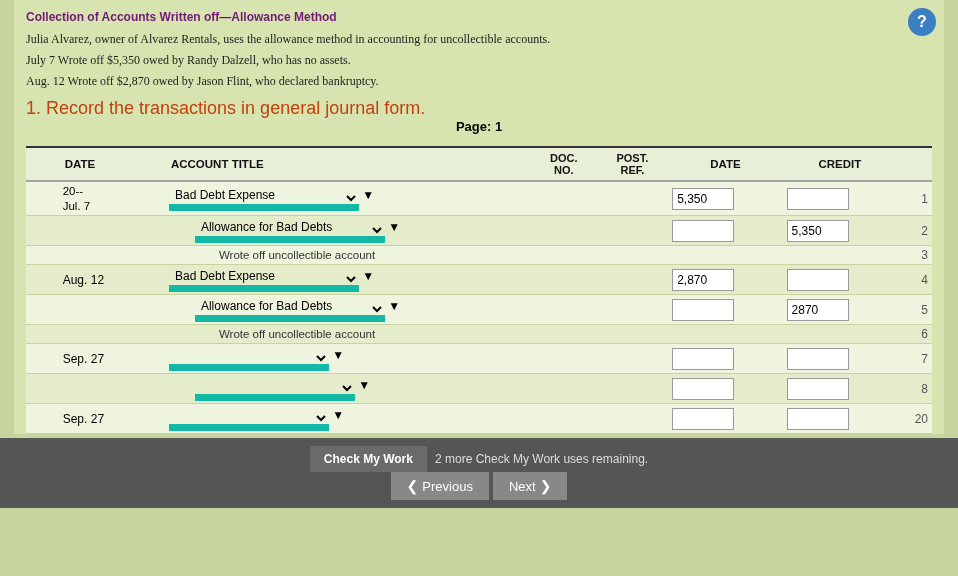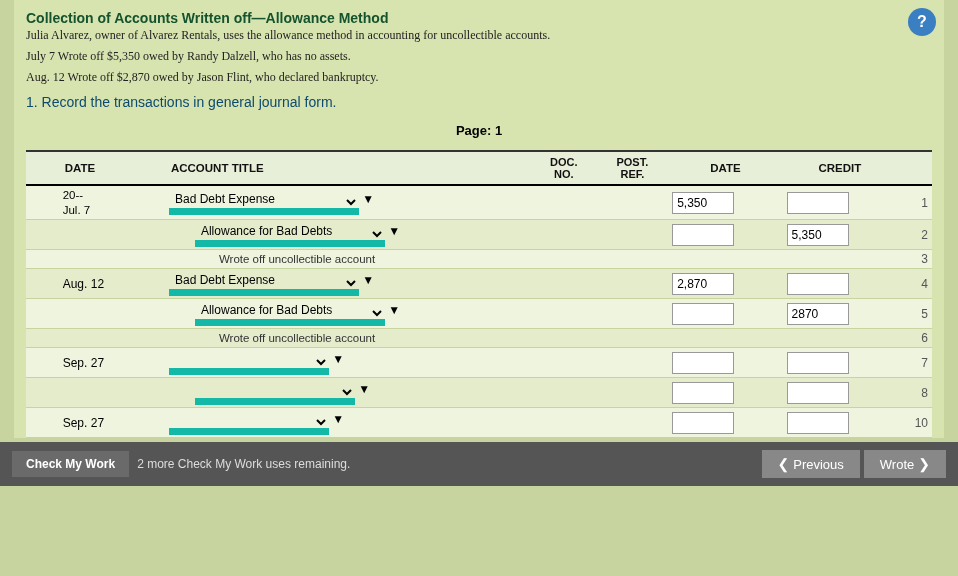--- a/index.html
+++ b/index.html
@@ -33,60 +33,61 @@
       font-size: 16px;
       font-weight: bold;
       display: flex;
       align-items: center;
       justify-content: center;
       cursor: pointer;
       z-index: 10;
     }
 
     .title-bar {
-      font-size: 14px;
+      font-size: 12px;
       font-weight: bold;
-      color: #14532d;
+      color: #701a75;
+      margin-bottom: 6px;
       padding-top: 2px;
     }
 
     .scenario-text {
       font-size: 12px;
       color: #222;
       line-height: 1.6;
       margin-bottom: 6px;
     }
 
     .scenario-text p {
       margin-bottom: 2px;
       font-family: Liberation Serif, serif;
     }
 
     .instruction {
-      font-size: 14px;
-      color: #0c4a6e;
-      margin: 6px 0 13px 0;
+      font-size: 18px;
+      color: #c2410c;
+      margin: 6px 0 0 0;
     }
 
     .page-label {
       text-align: center;
       font-weight: bold;
       font-size: 13px;
       margin-bottom: 12px;
     }
 
     .journal-table {
       width: 100%;
       border-collapse: collapse;
       background: #f0f4e0;
     }
 
     .journal-table thead tr {
       border-top: 2px solid #333;
-      border-bottom: 2px solid #000000;
+      border-bottom: 2px solid #a3a3a3;
     }
 
     .journal-table th {
       font-size: 11.5px;
       font-weight: bold;
       padding: 4px 6px;
       text-align: left;
       color: #111;
       background: #e8efd8;
     }
@@ -164,20 +165,21 @@
       padding-left: 50px;
     }
 
     .bottom-bar {
       display: flex;
       align-items: center;
       justify-content: space-between;
       background: #555;
       padding: 8px 12px;
       margin-top: 4px;
+      flex-direction: column;
     }
 
     .check-btn {
       background: #6a6a6a;
       color: white;
       border: none;
       padding: 6px 14px;
       font-size: 12px;
       cursor: pointer;
       font-weight: bold;
@@ -372,34 +374,34 @@
         <td class="account-cell">
           <select class="account-select" style="width:160px">
             <option value=""></option>
           </select>
           <span style="font-size:12px">▼</span>
         </td>
         <td class="doc-cell"></td>
         <td class="post-cell"></td>
         <td class="debit-cell"><input type="text" class="input-field" value="" style=""></td>
         <td class="credit-cell"><input type="text" class="input-field" value="" style=""></td>
-        <td class="row-num">10</td>
+        <td class="row-num">20</td>
       </tr>
     </tbody>
   </table>
 </div>
 
 <div class="bottom-bar">
   <div style="display:flex; align-items:center">
     <button class="check-btn">Check My Work</button>
     <span class="check-remaining">2 more Check My Work uses remaining.</span>
   </div>
   <div class="nav-btns">
     <button class="nav-btn">
       <span class="chevron">❮</span>
       <span>Previous</span>
     </button>
     <button class="nav-btn">
-      <span>Wrote</span>
+      <span>Next</span>
       <span class="chevron">❯</span>
     </button>
   </div>
 </div>
 
 </body></html>

